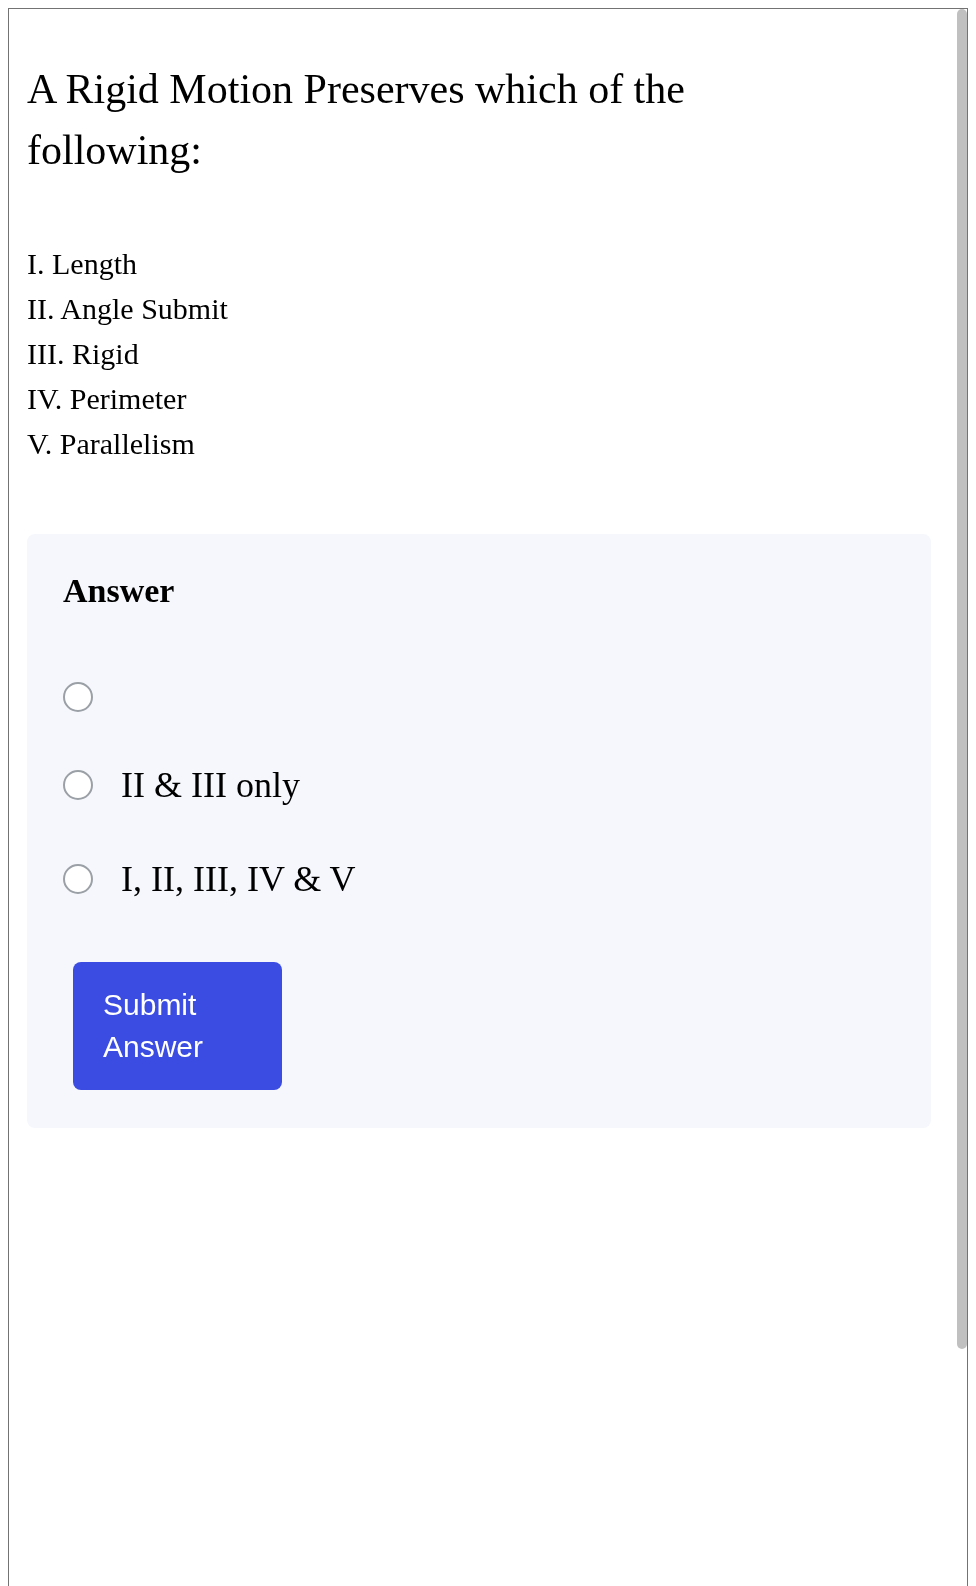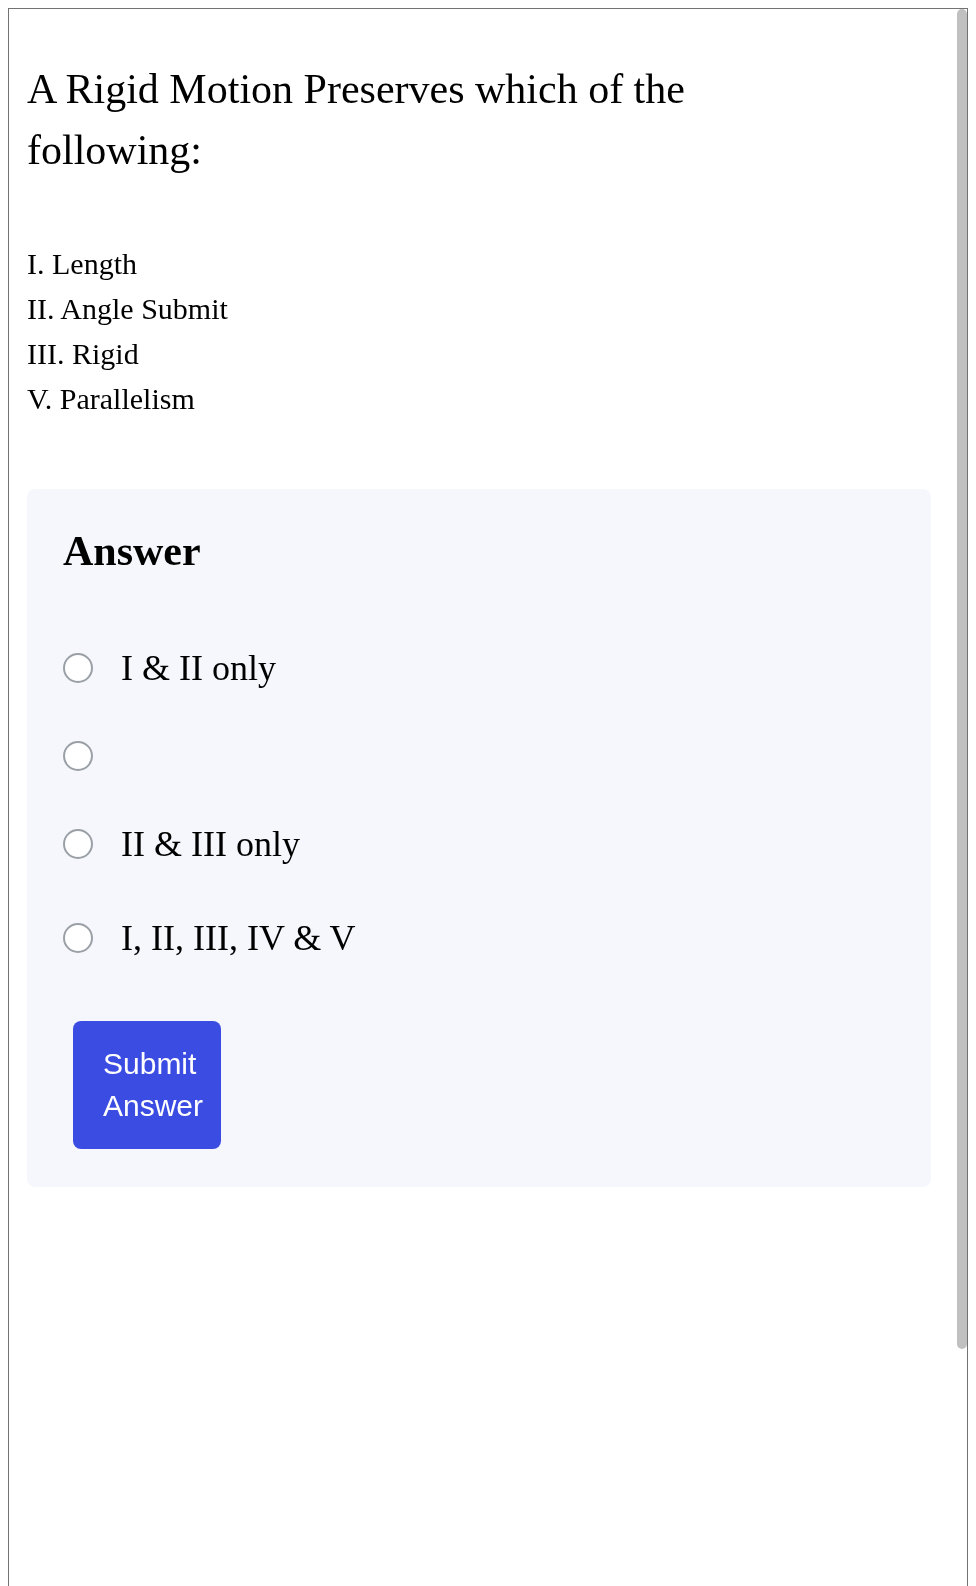--- a/index.html
+++ b/index.html
@@ -44,21 +44,21 @@
       color: #000000;
       margin-bottom: 68px;
     }
     .answer-panel {
       background: #f5f7fc;
       border-radius: 8px;
       padding: 38px 36px 38px 36px;
       margin-right: 18px;
     }
     .answer-heading {
-      font-size: 42px;
+      font-size: 34px;
       font-weight: bold;
       color: #000000;
       margin-bottom: 72px;
     }
     .answer-option {
       display: flex;
       align-items: center;
       margin-bottom: 52px;
     }
     .radio {
@@ -81,45 +81,42 @@
       font-family: -apple-system, BlinkMacSystemFont, 'Segoe UI', Helvetica, Arial, sans-serif;
       font-size: 30px;
       border: none;
       border-radius: 8px;
       padding: 22px 30px;
       cursor: pointer;
       line-height: 1.4;
       text-align: left;
       margin-left: 10px;
       margin-top: 10px;
-      width: 148px;
+      width: 209px;
     }
   </style>
 </head>
 <body>
 
 <div class="container">
   <div class="scrollbar"></div>
 
   <div class="question-text">A Rigid Motion Preserves which of the following:</div>
 
   <div class="options-list">
     <div>I. Length</div>
     <div>II. Angle Submit</div>
     <div>III. Rigid</div>
+    <div>IV. Perimeter</div>
     <div>V. Parallelism</div>
   </div>
 
   <div class="answer-panel">
     <div class="answer-heading">Answer</div>
 
-    <div class="answer-option">
-      <div class="radio"></div>
-      <div class="answer-label">I &amp; II only</div>
-    </div>
 
     <div class="answer-option">
       <div class="radio"></div>
     </div>
 
     <div class="answer-option">
       <div class="radio"></div>
       <div class="answer-label">II &amp; III only</div>
     </div>
 

